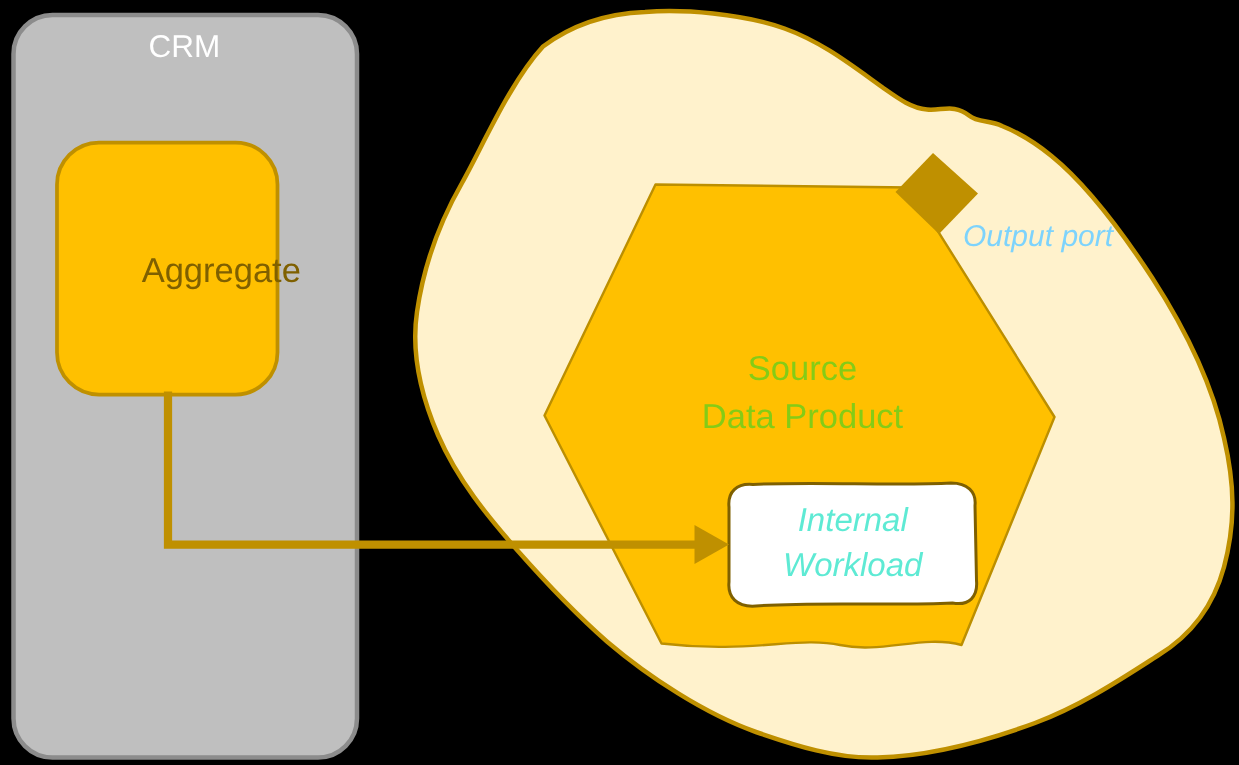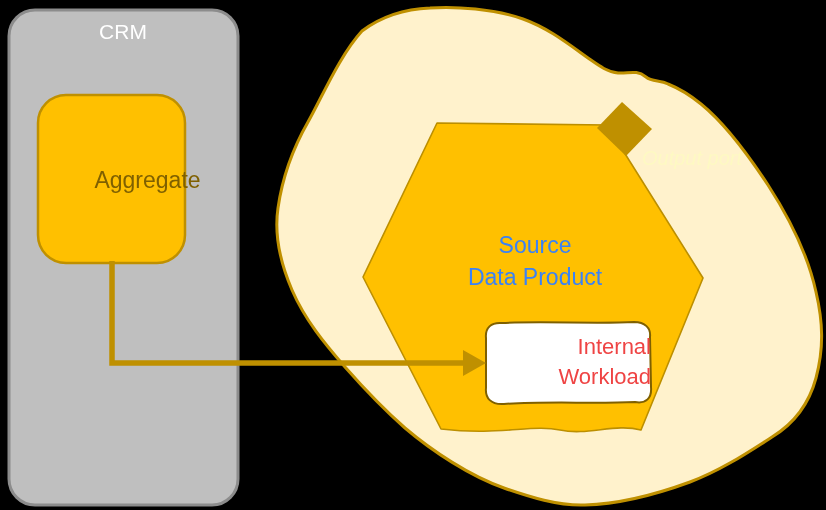--- a/index.html
+++ b/index.html
@@ -25,34 +25,34 @@
   }
   .lbl-aggregate {
     left: 38px; top: 165px; width: 147px;
     font-size: 23px; line-height: 30px;
     color: #7F6000;
     padding-left: 36px;
   }
   .lbl-source {
     left: 435px; top: 229px; width: 200px;
     font-size: 23px; line-height: 32px;
-    color: #3b82f6;
+    color: #84cc16;
   }
   .lbl-internal {
     left: 486px; top: 332px; width: 165px;
     font-size: 22px; line-height: 30px;
-    color: #ef4444;
-    text-align: right;
+    font-style: italic;
+    color: #5eead4;
   }
   .lbl-output {
     left: 642px; top: 146px; width: 140px;
     font-size: 20px; line-height: 24px;
     font-style: italic;
     text-align: left;
-    color: #fef9c3;
+    color: #7dd3fc;
   }
 </style>
 </head>
 <body>
 
 <div class="stage">
 
   <svg width="826" height="510" viewBox="0 0 826 510">
 
     <rect x="9" y="10" width="229" height="495" rx="26" ry="26" stroke-width="3" fill="#BFBFBF" stroke="#8C8C8C"></rect>

